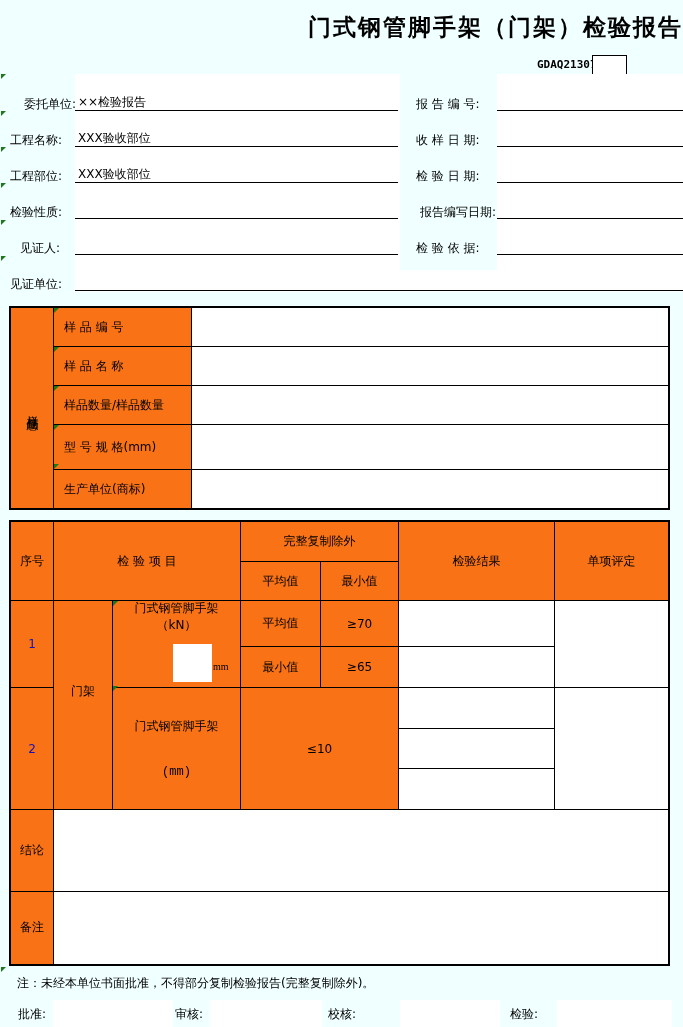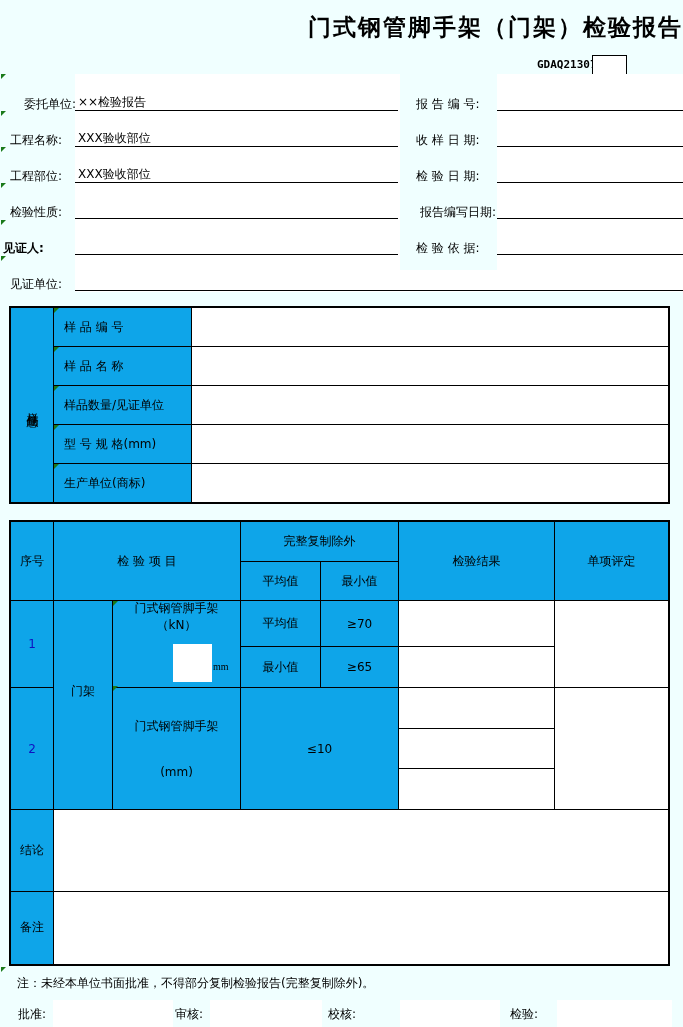--- a/index.html
+++ b/index.html
@@ -16,21 +16,21 @@
   .code-box { left:592px; top:55px; width:33px; height:19px; border:1px solid #000; background:#fff; }
   .white { background:#fff; }
   .label { font-size:12px; white-space:nowrap; }
   .uline { border-bottom:1px solid #000; height:18px; }
   .uline span { position:absolute; left:3px; top:2px; font-size:12px; white-space:nowrap; }
   .tri { width:0; height:0; border-top:5px solid #1a7a1a; border-right:5px solid transparent; }
 
   table { border-collapse:collapse; position:absolute; }
   td { border:1px solid #000; padding:0; text-align:center; vertical-align:middle; font-size:12px; }
   .w { background:#fff; }
-  .c { background:#0ea5e9; }
+  .c { background:#f97316; }
   .blue { color:#1010c0; }
   .outer { outline:2px solid #000; outline-offset:-1px; }
   .leftcell { text-align:left; padding-left:10px; }
 </style>
 </head>
 <body>
 
 <div class="abs title">门式钢管脚手架（门架）检验报告</div>
 <div class="abs code">GDAQ21307</div>
 <div class="abs code-box"></div>
@@ -59,21 +59,21 @@
 <div class="abs label" style="left:10px;top:168px;">工程部位:</div>
 <div class="abs uline" style="left:75px;top:164px;width:323px;">
     <span>XXX验收部位</span>
   </div>
 
 <div class="abs label" style="left:10px;top:204px;">检验性质:</div>
 <div class="abs uline" style="left:75px;top:200px;width:323px;">
     <span></span>
   </div>
 
-<div class="abs label" style="left:3px;top:240px;font-weight:bold;">见证人:</div>
+<div class="abs label" style="left:20px;top:240px;">见证人:</div>
 <div class="abs uline" style="left:75px;top:236px;width:323px;">
     <span></span>
   </div>
 
 <div class="abs label" style="left:10px;top:276px;">见证单位:</div>
 <div class="abs uline" style="left:75px;top:272px;width:608px;">
     <span></span>
   </div>
 
 <div class="abs label" style="left:416px;top:96px;">报 告 编 号:</div>
@@ -111,24 +111,24 @@
       <tr style="height:39px">
     <td rowspan="5" class="c" style="writing-mode:vertical-rl;text-orientation:upright;letter-spacing:1px;">样品信息</td>
     <td class="c leftcell">样 品 编 号</td>
     <td class="w"></td>
   </tr>
   <tr style="height:39px">
     <td class="c leftcell">样 品 名 称</td>
     <td class="w"></td>
   </tr>
   <tr style="height:39px">
-    <td class="c leftcell">样品数量/见证单位</td>
-    <td class="w"></td>
-  </tr>
-  <tr style="height:39px">
+    <td class="c leftcell">样品数量/样品数量</td>
+    <td class="w"></td>
+  </tr>
+  <tr style="height:45px">
     <td class="c leftcell">型 号 规 格(mm)</td>
     <td class="w"></td>
   </tr>
   <tr style="height:39px">
     <td class="c leftcell">生产单位(商标)</td>
     <td class="w"></td>
   </tr>
 </tbody>
   </table>
 
@@ -180,21 +180,21 @@
   <tr style="height:40px">
     <td class="c">最小值</td>
     <td class="c">≥65</td>
     <td class="w"></td>
   </tr>
 
   <tr style="height:40px">
     <td rowspan="3" class="c blue">2</td>
     <td rowspan="3" class="c">
       <div>门式钢管脚手架</div>
-      <div style="margin-top:30px;">(mm)</div>
+      <div style="margin-top:30px;font-family:Liberation Mono, monospace;">(mm)</div>
     </td>
     <td rowspan="3" colspan="2" class="c">≤10</td>
     <td class="w"></td>
     <td rowspan="3" class="w"></td>
   </tr>
   <tr style="height:40px">
     <td class="w"></td>
   </tr>
   <tr style="height:40px">
     <td class="w"></td>

